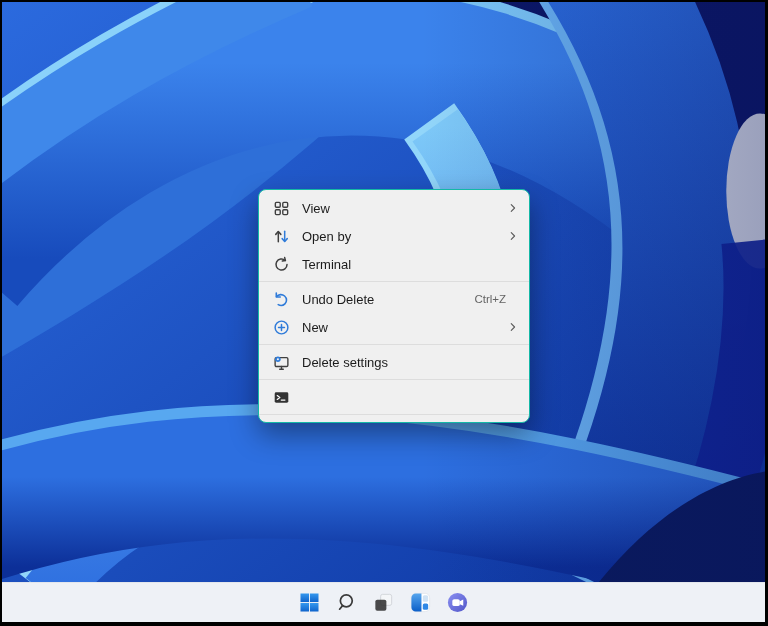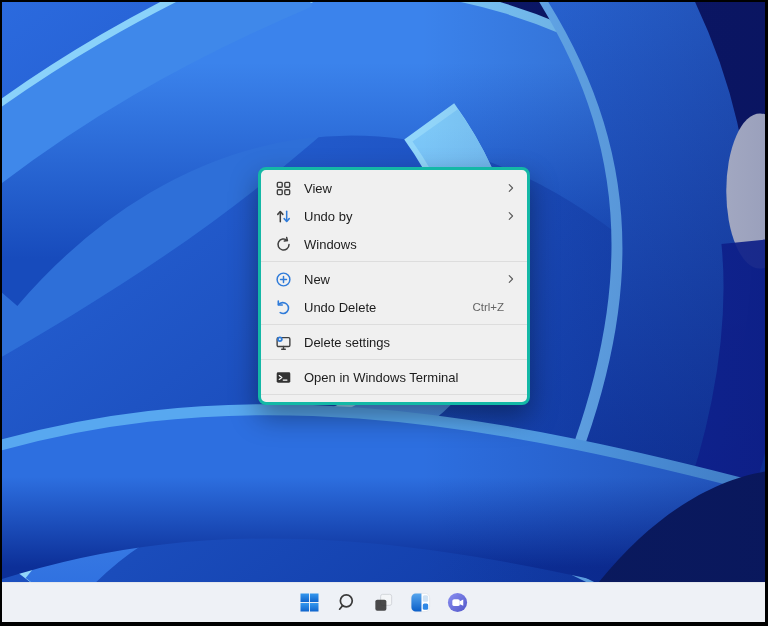--- a/index.html
+++ b/index.html
@@ -5,22 +5,22 @@
   html,body{margin:0;padding:0;background:#888;}
   .frame{
     width:768px;height:626px;box-sizing:border-box;position:relative;overflow:hidden;
     border:2px solid #000;border-right-width:3px;border-bottom-width:4px;
     background:#1e55c8;font-family:"Liberation Sans","DejaVu Sans",sans-serif;
   }
   .desktop{position:absolute;inset:0;}
   .wallpaper{position:absolute;left:0;top:0;width:100%;height:581px;display:block;}
   
   .context-menu{
-    position:absolute;left:256px;top:165px;width:272px;box-sizing:border-box;
-    background:#f0f0f0;border:3px solid #14b8a6;border-radius:8px;
+    position:absolute;left:256px;top:187px;width:272px;box-sizing:border-box;
+    background:#f0f0f0;border:1px solid #14b8a6;border-radius:8px;
     box-shadow:0 12px 28px rgba(0,0,0,.38);padding:4px 0;z-index:5;
   }
   .menu-item{display:flex;align-items:center;height:28px;padding:0 9px 0 14px;color:#1c1c1c;cursor:default;}
   .mi-icon{width:17px;height:17px;margin-right:12px;flex:none;display:flex;align-items:center;justify-content:center;}
   .mi-icon svg{width:17px;height:17px;display:block;}
   .mi-label{font-size:13px;color:#1c1c1c;white-space:nowrap;}
   .mi-shortcut{margin-left:auto;font-size:11.5px;color:#646464;padding-right:14px;white-space:nowrap;}
   .mi-chevron{margin-left:auto;width:14px;height:14px;display:flex;}
   .mi-chevron svg{width:14px;height:14px;display:block;}
   .menu-separator{height:1px;background:#dddddd;margin:3px 0;}
@@ -202,75 +202,74 @@
               <use href="#i-chev"></use>
             </svg>
           </span>
         </div>
         <div class="menu-item">
           <span class="mi-icon">
             <svg aria-hidden="true">
               <use href="#i-sort"></use>
             </svg>
           </span>
-          <span class="mi-label">Undo by</span>
+          <span class="mi-label">Open by</span>
           <span class="mi-chevron">
             <svg aria-hidden="true">
               <use href="#i-chev"></use>
             </svg>
           </span>
         </div>
         <div class="menu-item">
           <span class="mi-icon">
             <svg aria-hidden="true">
               <use href="#i-refresh"></use>
             </svg>
           </span>
-          <span class="mi-label">Windows</span>
+          <span class="mi-label">Terminal</span>
         </div>
         <div class="menu-separator"></div>
+        <div class="menu-item">
+          <span class="mi-icon">
+            <svg aria-hidden="true">
+              <use href="#i-undo"></use>
+            </svg>
+          </span>
+          <span class="mi-label">Undo Delete</span>
+          <span class="mi-shortcut">Ctrl+Z</span>
+        </div>
         <div class="menu-item">
           <span class="mi-icon">
             <svg aria-hidden="true">
               <use href="#i-new"></use>
             </svg>
           </span>
           <span class="mi-label">New</span>
           <span class="mi-chevron">
             <svg aria-hidden="true">
               <use href="#i-chev"></use>
             </svg>
           </span>
         </div>
-        <div class="menu-item">
-          <span class="mi-icon">
-            <svg aria-hidden="true">
-              <use href="#i-undo"></use>
-            </svg>
-          </span>
-          <span class="mi-label">Undo Delete</span>
-          <span class="mi-shortcut">Ctrl+Z</span>
-        </div>
         <div class="menu-separator"></div>
         <div class="menu-item">
           <span class="mi-icon">
             <svg aria-hidden="true">
               <use href="#i-display"></use>
             </svg>
           </span>
           <span class="mi-label">Delete settings</span>
         </div>
         <div class="menu-separator"></div>
         <div class="menu-item">
           <span class="mi-icon">
             <svg aria-hidden="true">
               <use href="#i-terminal"></use>
             </svg>
           </span>
-          <span class="mi-label">Open in Windows Terminal</span>
         </div>
         <div class="menu-separator"></div>
       </div>
 
     <div class="taskbar" id="taskbar">
         <div class="tb-btn">
           <span style="display: flex;">
             <svg aria-hidden="true">
               <use href="#i-start"></use>
             </svg>

